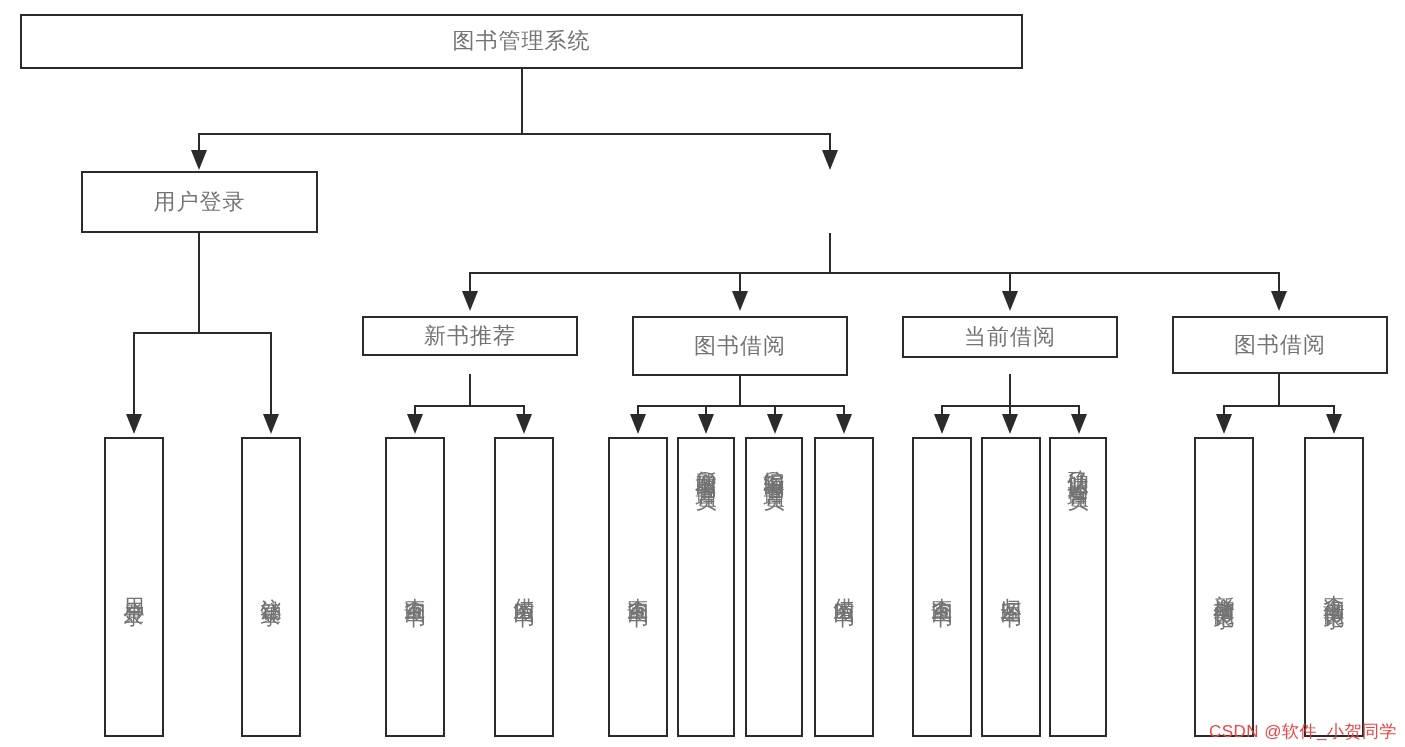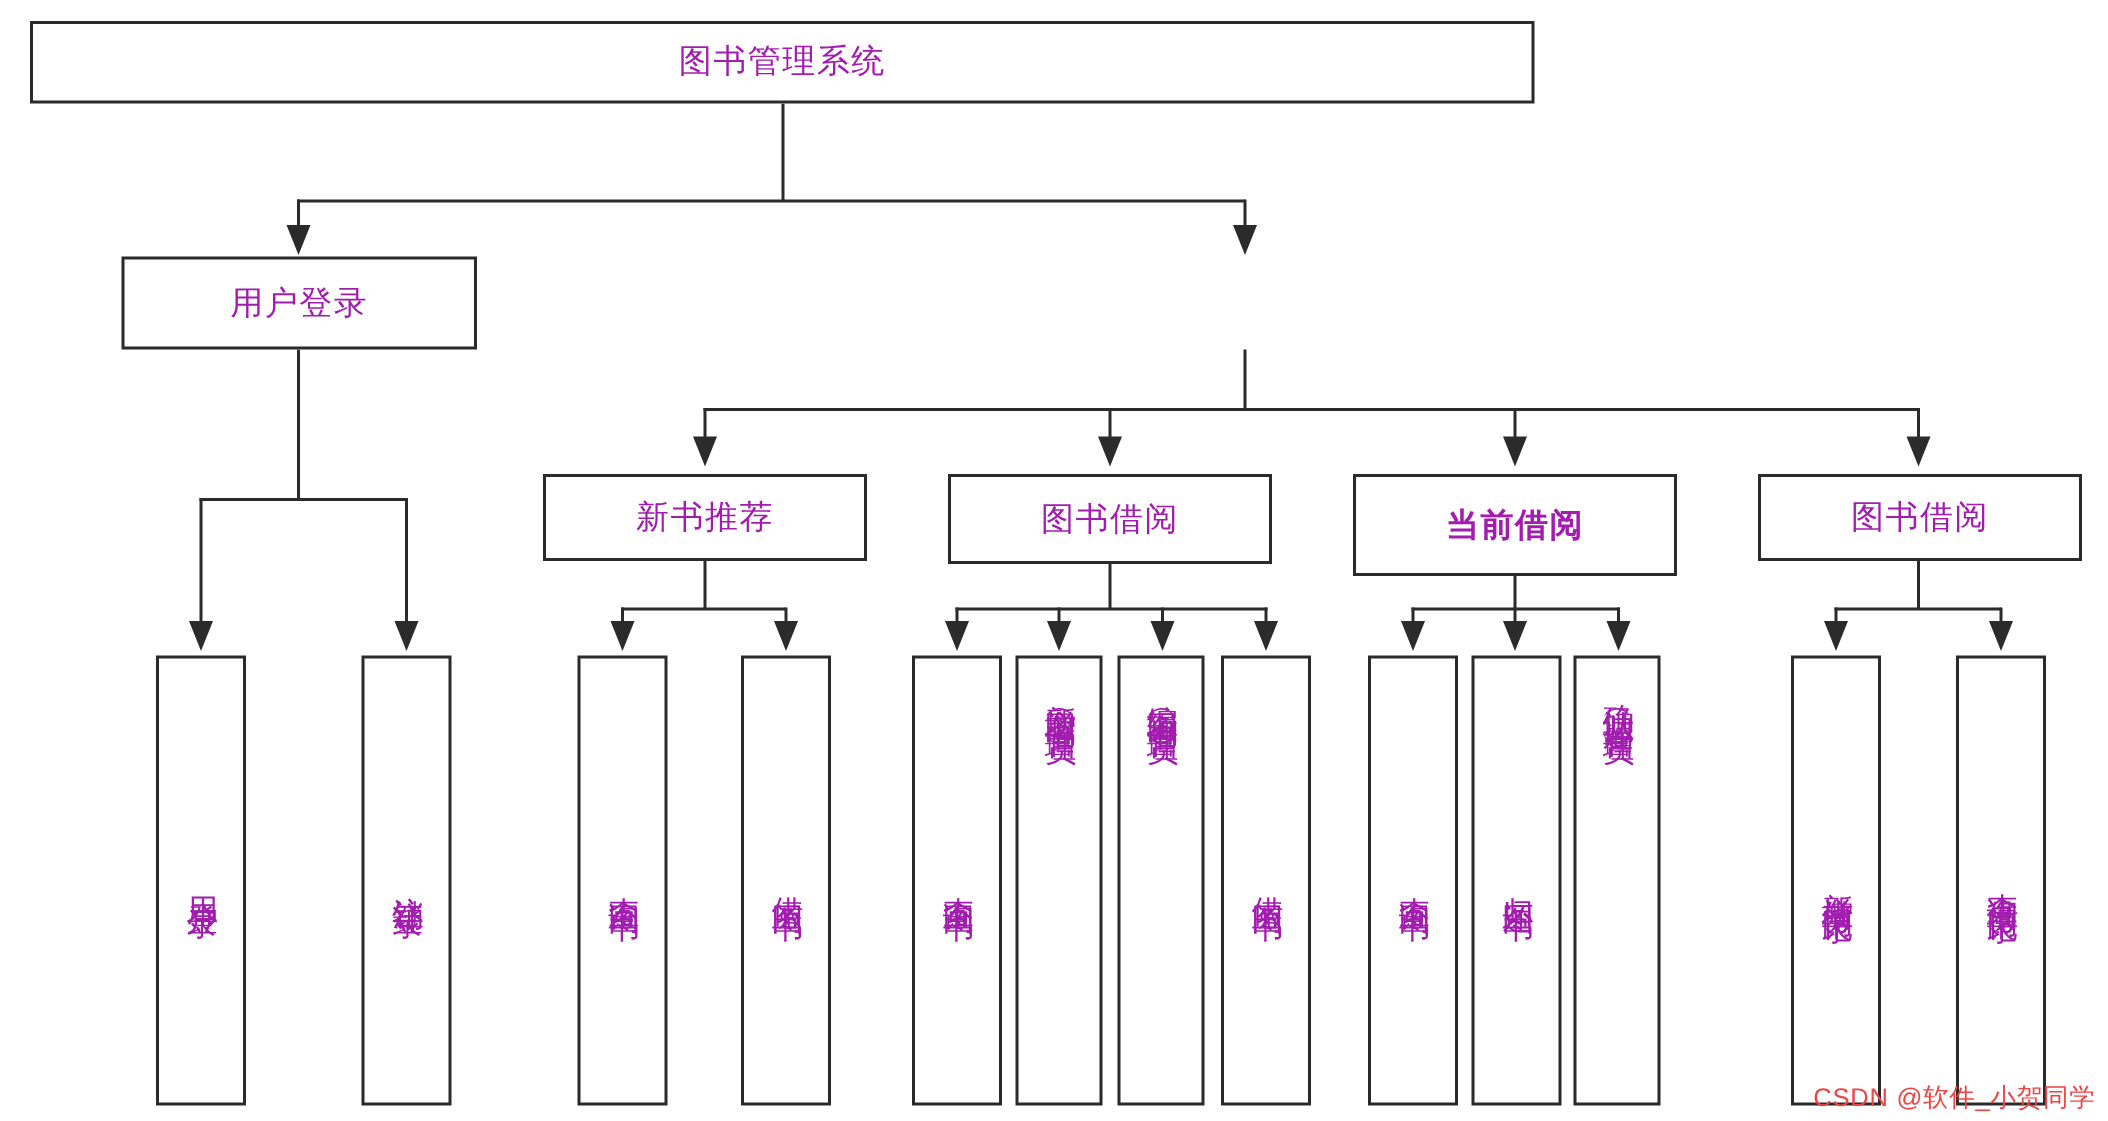--- a/index.html
+++ b/index.html
@@ -19,21 +19,21 @@
   }
   
   .node {
     position: absolute;
     box-sizing: border-box;
     background: #ffffff;
     border: 2px solid #2b2b2b;
     display: flex;
     align-items: center;
     justify-content: center;
-    color: #a21caf;
+    color: #737373;
     z-index: 3;
   }
   .node.horiz {
     font-size: 22px;
     letter-spacing: 1px;
     line-height: 1.1;
   }
   .node.vert {
     writing-mode: vertical-rl;
     text-orientation: upright;
@@ -120,27 +120,27 @@
   <div class="hline" style="left:469px; top:272px; width:810px;"></div>
   <div class="vline" style="left:469px; top:272px; height:22px;"></div>
   <div class="vline" style="left:739px; top:272px; height:22px;"></div>
   <div class="vline" style="left:1009px; top:272px; height:22px;"></div>
   <div class="vline" style="left:1278px; top:272px; height:22px;"></div>
   <div class="arrow" style="left:462px; top:291px;"></div>
   <div class="arrow" style="left:732px; top:291px;"></div>
   <div class="arrow" style="left:1002px; top:291px;"></div>
   <div class="arrow" style="left:1271px; top:291px;"></div>
 
-  <div class="node horiz" style="left:362px; top:316px; width:216px; height:58px;">
+  <div class="node horiz" style="left:362px; top:316px; width:216px; height:40px;">
     <span>新书推荐</span>
   </div>
   <div class="node horiz" style="left:632px; top:316px; width:216px; height:60px;">
     <span>图书借阅</span>
   </div>
-  <div class="node horiz" style="left:902px; top:316px; width:216px; height:68px;font-weight:bold;">
+  <div class="node horiz" style="left:902px; top:316px; width:216px; height:42px;">
     <span>当前借阅</span>
   </div>
   <div class="node horiz" style="left:1172px; top:316px; width:216px; height:58px;">
     <span>图书借阅</span>
   </div>
 
   <div class="vline" style="left:469px; top:374px; height:32px;"></div>
   <div class="hline" style="left:414px; top:405px; width:110px;"></div>
   <div class="vline" style="left:414px; top:405px; height:12px;"></div>
   <div class="vline" style="left:523px; top:405px; height:12px;"></div>

